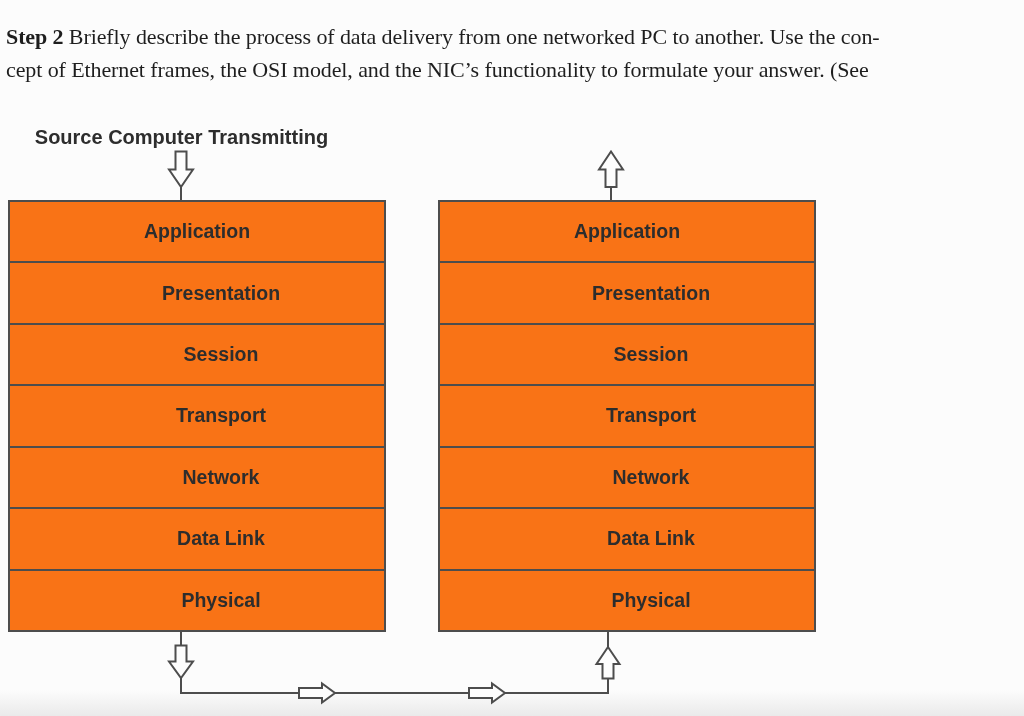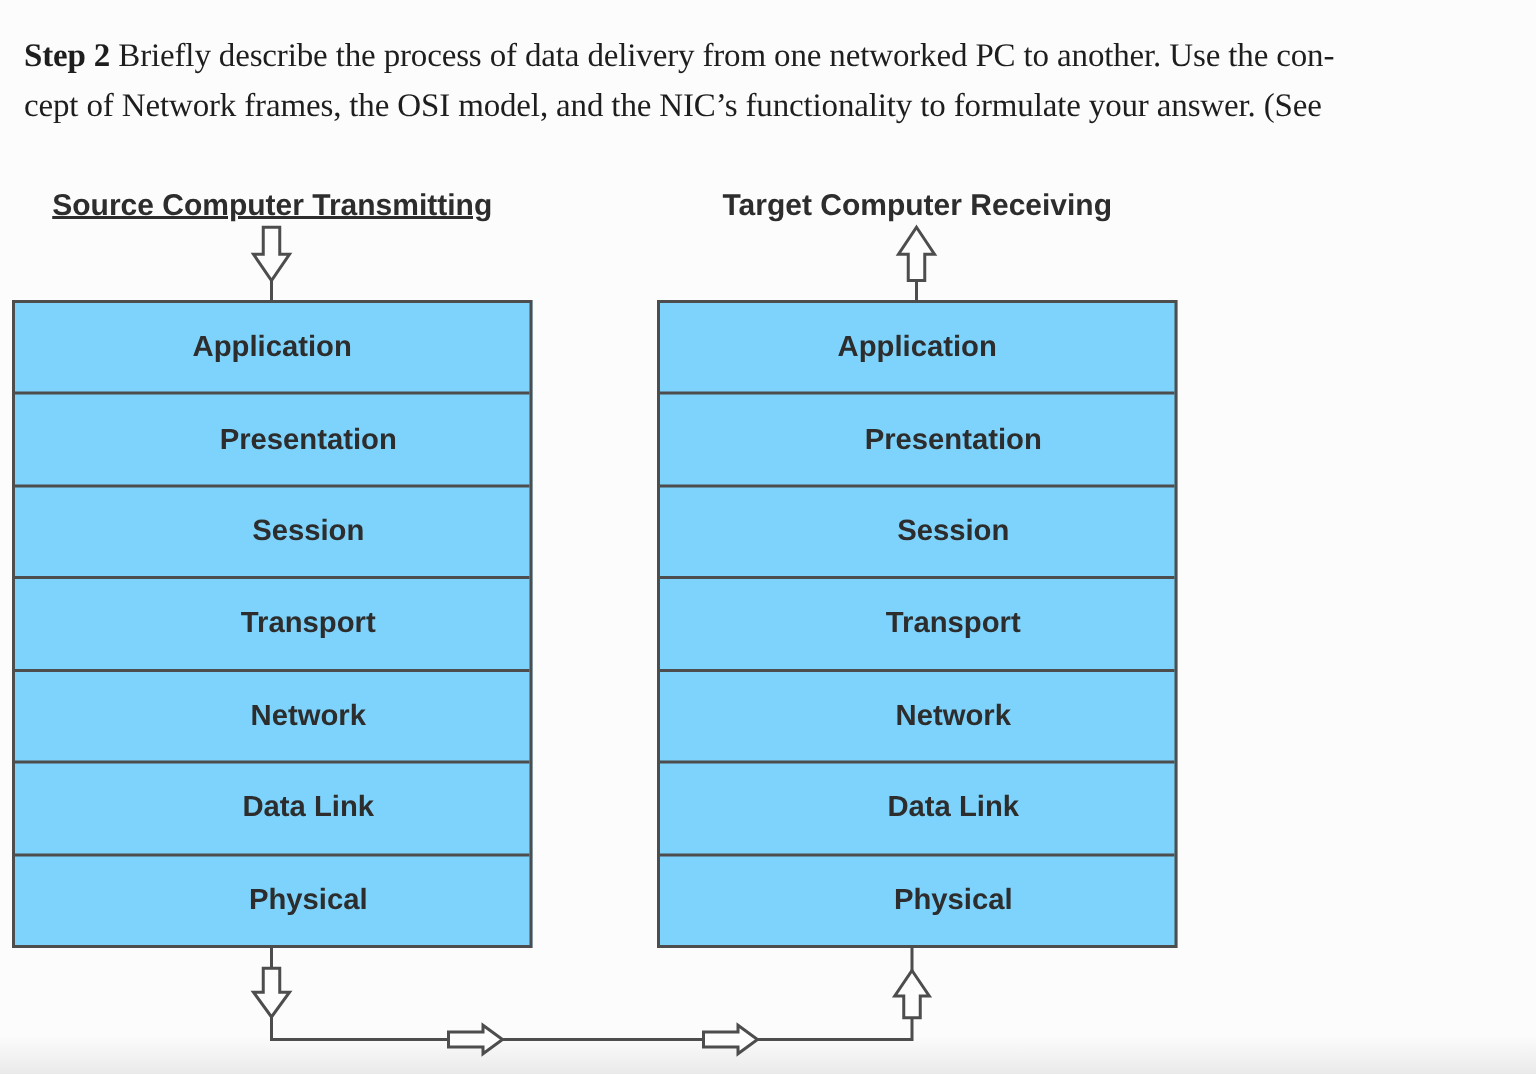--- a/index.html
+++ b/index.html
@@ -18,51 +18,51 @@
     position: absolute;
     left: 6px;
     top: -2px;
     width: 1014px;
     font-family: "Liberation Serif", serif;
     font-size: 22px;
     line-height: 33px;
     color: #1e1e1e;
     letter-spacing: -0.1px;
   }
-  .instruction .line { display: block; white-space: nowrap; margin-left: 10px; }
+  .instruction .line { display: block; white-space: nowrap; }
   .step-label { font-weight: bold; }
   .figure-link {
     border-bottom: 2px dashed #bdbdbd;
     padding-bottom: 1px;
     cursor: pointer;
   }
 
   
   .stack-title {
     position: absolute;
     top: 126px;
     width: 347px;
     text-align: center;
     font-size: 20px;
     line-height: 22px;
     color: #2d2d2d;
     font-weight: 600;
   }
-  #left-title  { left: 8px; text-decoration: underline; }
+  #left-title  { left: 8px; }
   #right-title { left: 438px; }
 
   
   .stack {
     position: absolute;
     top: 200px;
-    width: 347px;
+    width: 378px;
     height: 432px;
     box-sizing: border-box;
     border: 2px solid #4d4d4d;
-    background: #7dd3fc;
+    background: #f97316;
     display: flex;
     flex-direction: column;
   }
   #left-stack  { left: 8px; }
   #right-stack { left: 438px; }
   .layer-row {
     flex: 1;
     display: flex;
     align-items: center;
     justify-content: center;
@@ -89,25 +89,24 @@
   .arrow-outline { fill: #fdfdfd; stroke: #4d4d4d; stroke-width: 2; stroke-linejoin: miter; }
   .wire { fill: none; stroke: #4d4d4d; stroke-width: 2; }
 </style>
 </head>
 <body>
 
 <div id="page">
 
   <p class="instruction">
     <span class="line"><span class="step-label">Step 2</span><span> Briefly describe the process of data delivery from one networked PC to another. Use the con-</span></span>
-    <span class="line">cept of Network frames, the OSI model, and the NIC’s functionality to formulate your answer. (See</span>
+    <span class="line">cept of Ethernet frames, the OSI model, and the NIC’s functionality to formulate your answer. (See</span>
   </p>
 
   <div id="left-title" class="stack-title">Source Computer Transmitting</div>
-  <div id="right-title" class="stack-title">Target Computer Receiving</div>
 
   <div id="left-stack" class="stack">
     <div class="layer-row">Application</div>
     <div class="layer-row">Presentation</div>
     <div class="layer-row">Session</div>
     <div class="layer-row">Transport</div>
     <div class="layer-row">Network</div>
     <div class="layer-row">Data Link</div>
     <div class="layer-row">Physical</div>
   </div>

